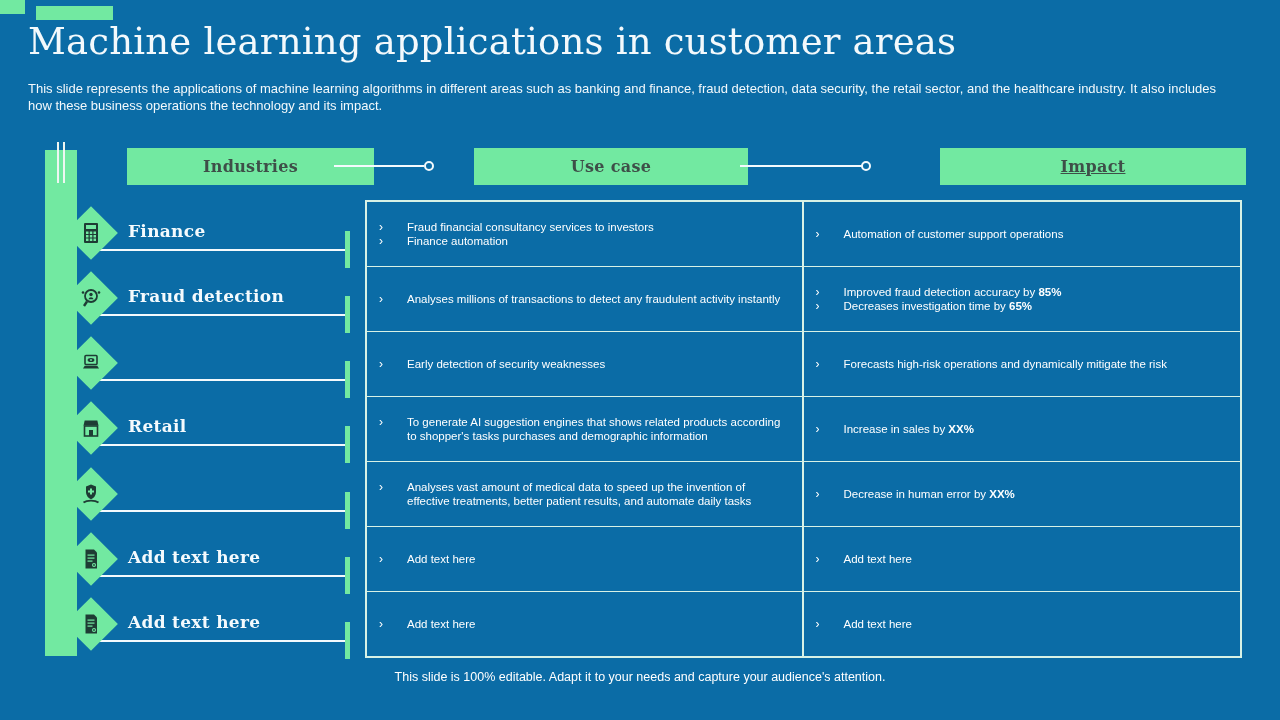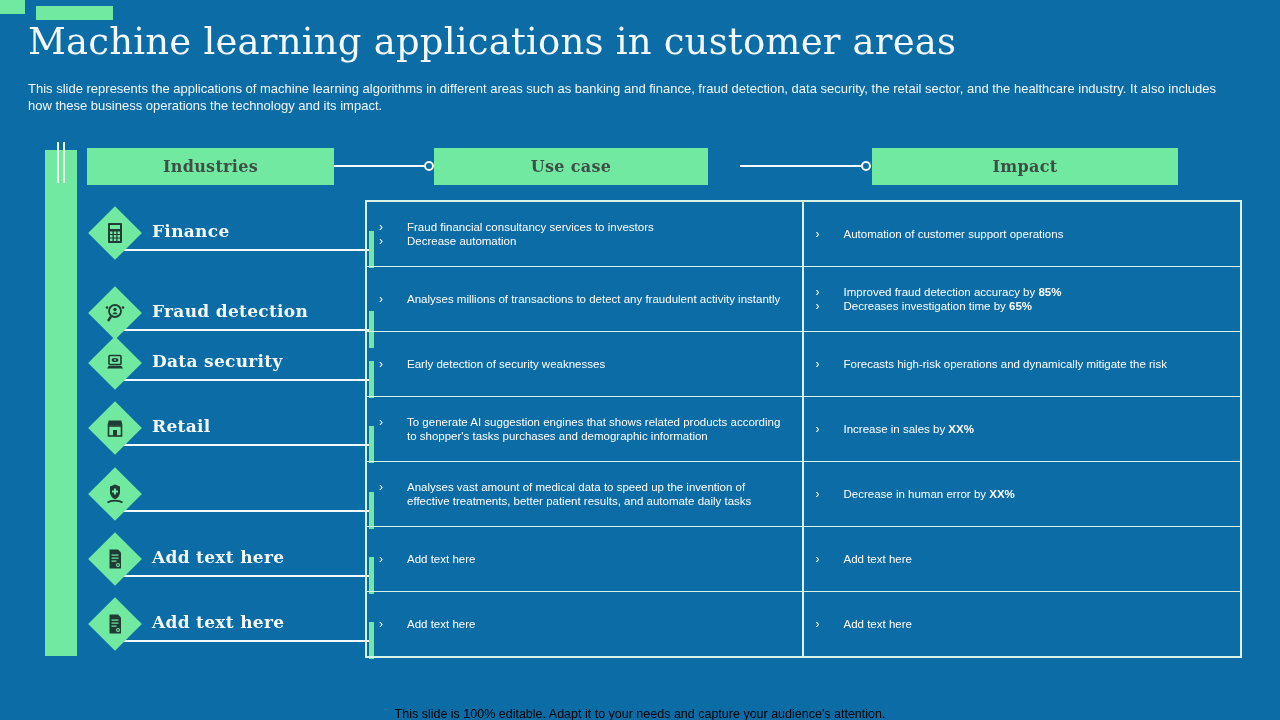--- a/index.html
+++ b/index.html
@@ -28,36 +28,36 @@
   
   .vbar { position:absolute; left:45px; top:150px; width:32px; height:506px; background:#72e9a1; }
   .vline { position:absolute; top:142px; width:2px; height:41px; background:#eef6f2; }
   .vline1 { left:57px; } .vline2 { left:63px; }
 
   
   .hdr {
     position:absolute; top:148px; height:37px; background:#72e9a1;
     display:flex; align-items:center; justify-content:center;
     font-family:"DejaVu Serif", "Liberation Serif", serif;
-    font-weight:bold; font-size:16px; color:#3e4f48; letter-spacing:0.3px;
+    font-weight:bold; font-size:16px; color:#3e4f48; letter-spacing:0.3px;margin-left:40px;
   }
   .hdr-industries { left:87px; width:247px; }
   .hdr-usecase { left:434px; width:274px; }
-  .hdr-impact { left:872px; width:306px; }
+  .hdr-impact { left:900px; width:306px;text-decoration:underline; }
   .conn { position:absolute; top:165px; height:2px; background:#f4fafd; }
   .conn1 { left:334px; width:90px; }
   .conn2 { left:740px; width:122px; }
   .ring {
     position:absolute; top:161px; width:10px; height:10px; box-sizing:border-box;
     border:2px solid #f4fafd; border-radius:50%;
   }
   .ring1 { left:424px; } .ring2 { left:861px; }
 
   
-  .ind-item { position:absolute; left:45px; width:312px; height:54px;margin-left:24px; }
+  .ind-item { position:absolute; left:45px; width:312px; height:54px; }
   .ind-underline { position:absolute; left:42px; top:43px; width:260px; height:2px; background:#f4fafd; }
   .ind-tick { position:absolute; left:300px; top:25px; width:5px; height:37px; background:#72e9a1; }
   .diamond {
     position:absolute; left:27px; top:8px; width:38px; height:38px;
     background:#72e9a1; transform:rotate(45deg);
   }
   .diamond svg { position:absolute; left:7px; top:7px; width:24px; height:24px; transform:rotate(-45deg); }
   .ind-label {
     position:absolute; left:83px; top:0; height:50px; display:flex; align-items:center;
     font-family:"DejaVu Serif", "Liberation Serif", serif;
@@ -78,22 +78,22 @@
   }
   .cell-usecase { width:50%; border-right:2px solid #d8f2e6; }
   .cell-impact { width:50%; }
   .bline { display:flex; align-items:flex-start; color:#ffffff; font-size:11.5px; line-height:14px; }
   .chev { flex:0 0 28px; width:28px; font-size:12px; }
   .bline.nobullet .chev { visibility:hidden; }
   .btext b { font-weight:bold; }
 
   
   .footer {
-    position:absolute; left:0; top:707px; width:1280px; text-align:center;
-    font-size:12.5px; color:#000000;
+    position:absolute; left:0; top:670px; width:1280px; text-align:center;
+    font-size:12.5px; color:#ffffff;
   }
 </style>
 </head>
 <body>
 
 <svg width="0" height="0" style="position:absolute" aria-hidden="true">
   <defs>
     <symbol id="calculator-icon" viewBox="0 0 24 24">
       <rect x="5" y="2" width="14" height="20" rx="1" fill="#1e3c34"></rect>
       <rect x="7" y="4" width="10" height="4" fill="#72e9a1"></rect>
@@ -172,40 +172,39 @@
     <div class="ind-underline"></div>
     <div class="ind-tick"></div>
     <div class="diamond">
       <svg viewBox="0 0 24 24">
           <use href="#calculator-icon" xlink:href="#calculator-icon"></use>
         </svg>
     </div>
     <div class="ind-label">Finance</div>
   </div>
 
-  <div class="ind-item" style="top: 286px; padding-left: 24px;">
+  <div class="ind-item" style="top: 271px; padding-left: 24px;">
     <div class="ind-underline"></div>
     <div class="ind-tick"></div>
     <div class="diamond">
       <svg viewBox="0 0 24 24">
           <use href="#fraud-search-icon" xlink:href="#fraud-search-icon"></use>
         </svg>
     </div>
     <div class="ind-label">Fraud detection</div>
   </div>
 
   <div class="ind-item" style="top: 336px;">
     <div class="ind-underline"></div>
     <div class="ind-tick"></div>
     <div class="diamond">
       <svg viewBox="0 0 24 24">
           <use href="#laptop-eye-icon" xlink:href="#laptop-eye-icon"></use>
         </svg>
     </div>
-    <div class="ind-label">Data security</div>
   </div>
 
   <div class="ind-item" style="top: 401px;">
     <div class="ind-underline"></div>
     <div class="ind-tick"></div>
     <div class="diamond">
       <svg viewBox="0 0 24 24">
           <use href="#store-icon" xlink:href="#store-icon"></use>
         </svg>
     </div>
@@ -246,21 +245,21 @@
 </div>
 <div id="ml-table">
   <div class="trow">
     <div class="cell cell-usecase">
         <div class="bline">
           <span class="chev">›</span>
           <span class="btext">Fraud financial consultancy services to investors</span>
         </div>
         <div class="bline">
           <span class="chev">›</span>
-          <span class="btext">Decrease automation</span>
+          <span class="btext">Finance automation</span>
         </div>
       </div>
     <div class="cell cell-impact">
         <div class="bline">
           <span class="chev">›</span>
           <span class="btext">Automation of customer support operations</span>
         </div>
       </div>
   </div>
 

